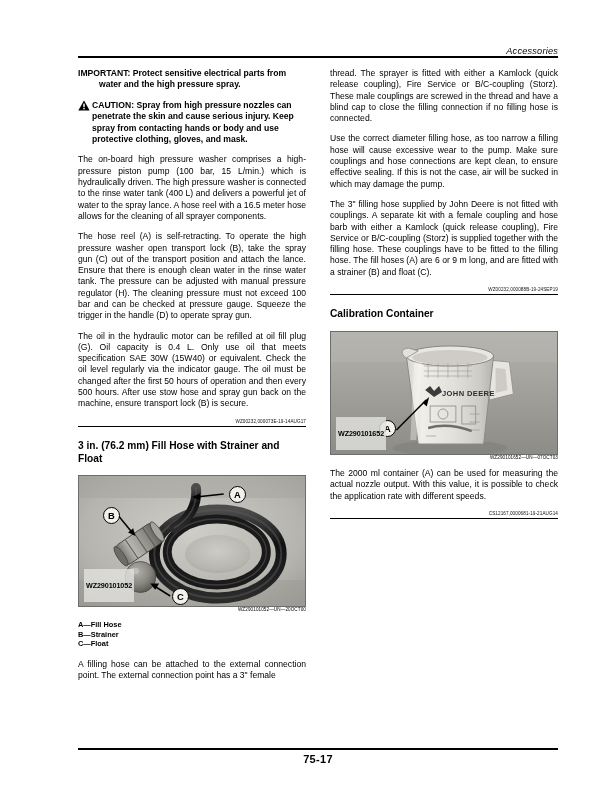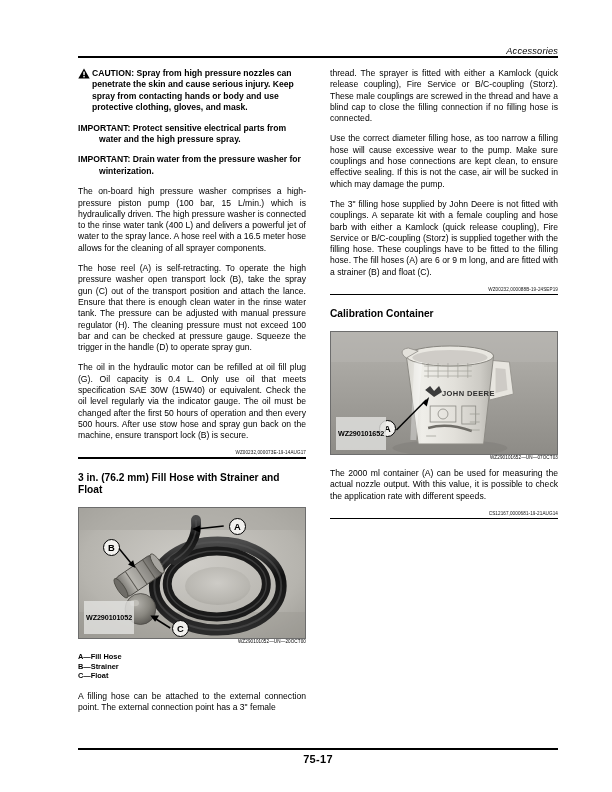--- a/index.html
+++ b/index.html
@@ -192,34 +192,33 @@
 <body>
 
 <div class="page">
 
   <div class="header">
     <span class="header-title">Accessories</span>
   </div>
   <div class="header-rule"></div>
 
   <div class="col col-left">
+
+    <div class="notice important">IMPORTANT: Protect sensitive electrical parts from water and the high pressure spray.</div>
 
     <div class="notice caution">
       <span class="tri-icon">
         <svg width="12" height="11" viewBox="0 0 12 11">
           <polygon points="6,0.4 11.7,10.6 0.3,10.6" fill="#000"></polygon>
           <rect x="5.3" y="3.6" width="1.45" height="3.6" fill="#fff"></rect>
           <rect x="5.3" y="8.0" width="1.45" height="1.35" fill="#fff"></rect>
         </svg>
       </span>
       <span>CAUTION: Spray from high pressure nozzles can penetrate the skin and cause serious injury. Keep spray from contacting hands or body and use protective clothing, gloves, and mask.</span>
     </div>
-
-    <div class="notice important">IMPORTANT: Protect sensitive electrical parts from water and the high pressure spray.</div>
-    <div class="notice important">IMPORTANT: Drain water from the pressure washer for winterization.</div>
 
     <p class="body just">The on-board high pressure washer comprises a high-pressure piston pump (100 bar, 15 L/min.) which is hydraulically driven. The high pressure washer is connected to the rinse water tank (400 L) and delivers a powerful jet of water to the spray lance. A hose reel with a 16.5 meter hose allows for the cleaning of all sprayer components.</p>
     <p class="body just">The hose reel (A) is self-retracting. To operate the high pressure washer open transport lock (B), take the spray gun (C) out of the transport position and attach the lance. Ensure that there is enough clean water in the rinse water tank. The pressure can be adjusted with manual pressure regulator (H). The cleaning pressure must not exceed 100 bar and can be checked at pressure gauge. Squeeze the trigger in the handle (D) to operate spray gun.</p>
     <p class="body just">The oil in the hydraulic motor can be refilled at oil fill plug (G). Oil capacity is 0.4 L. Only use oil that meets specification SAE 30W (15W40) or equivalent. Check the oil level regularly via the indicator gauge. The oil must be changed after the first 50 hours of operation and then every 500 hours. After use stow hose and spray gun back on the machine, ensure transport lock (B) is secure.</p>
 
     <div class="refcode">WZ00232,000073E-19-14AUG17</div>
     <div class="endrule"></div>
 
     <div class="secheading">3 in. (76.2 mm) Fill Hose with Strainer and Float</div>
 

